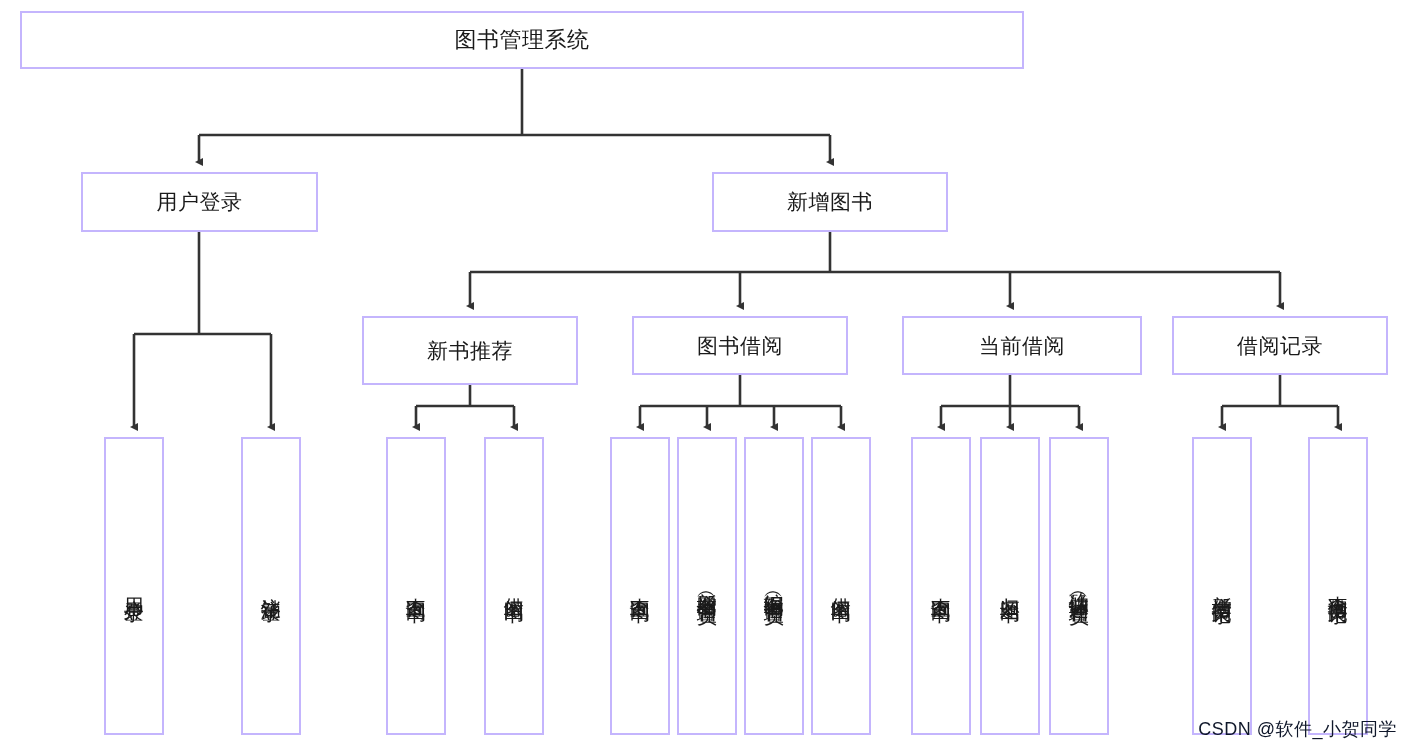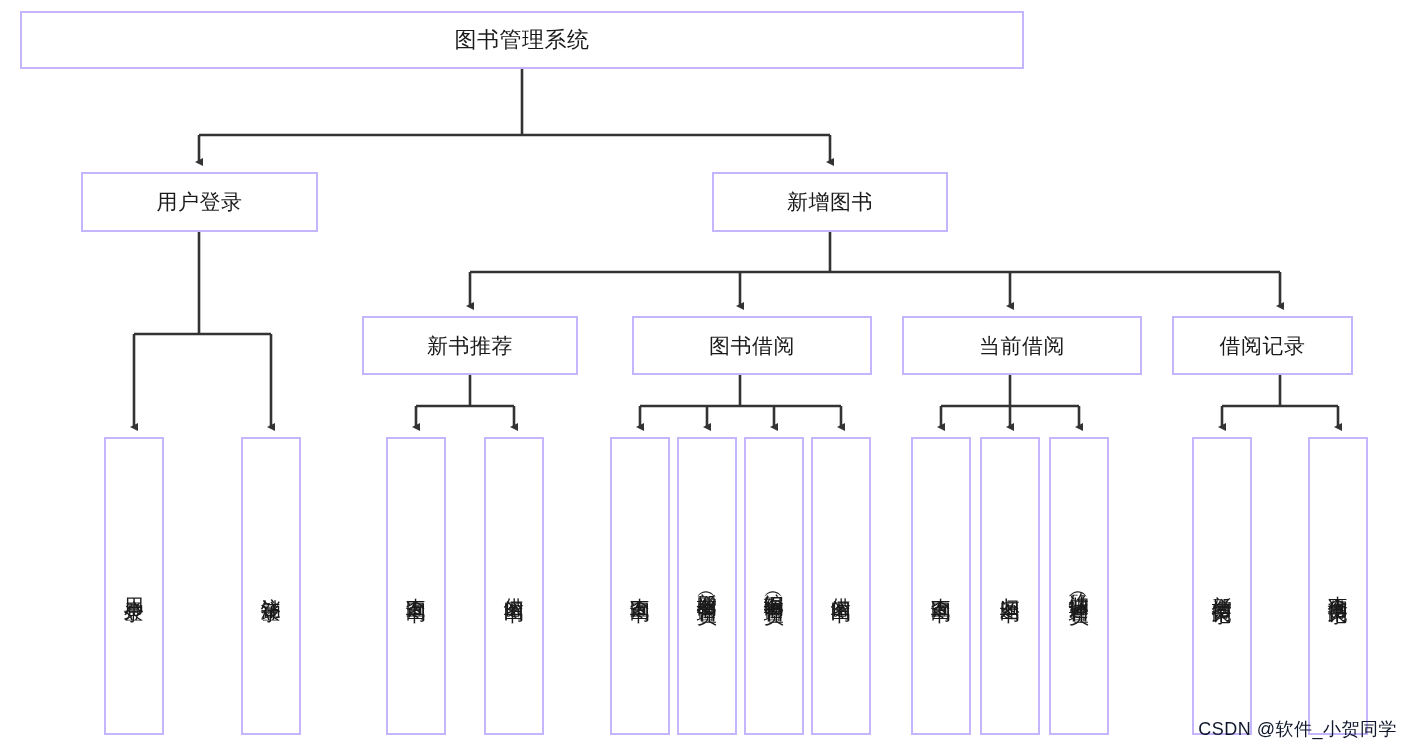--- a/index.html
+++ b/index.html
@@ -136,30 +136,30 @@
     <span class="label">图书管理系统</span>
   </div>
 
   <div class="node horizontal" style="left:81px; top:172px; width:237px; height:60px;">
     <span class="label">用户登录</span>
   </div>
   <div class="node horizontal" style="left:712px; top:172px; width:236px; height:60px;">
     <span class="label">新增图书</span>
   </div>
 
-  <div class="node horizontal" style="left:362px; top:316px; width:216px; height:59px;">
+  <div class="node horizontal" style="left:362px; top:316px; width:216px; height:69px;">
     <span class="label">新书推荐</span>
   </div>
-  <div class="node horizontal" style="left:632px; top:316px; width:240px; height:59px;">
+  <div class="node horizontal" style="left:632px; top:316px; width:216px; height:59px;">
     <span class="label">图书借阅</span>
   </div>
   <div class="node horizontal" style="left:902px; top:316px; width:240px; height:59px;">
     <span class="label">当前借阅</span>
   </div>
-  <div class="node horizontal" style="left:1172px; top:316px; width:181px; height:59px;">
+  <div class="node horizontal" style="left:1172px; top:316px; width:216px; height:59px;">
     <span class="label">借阅记录</span>
   </div>
 
   <div class="node vertical" style="left:104px; top:437px; width:60px; height:298px;">
     <span class="label">用户登录</span>
   </div>
   <div class="node vertical" style="left:241px; top:437px; width:60px; height:298px;">
     <span class="label">注销登录</span>
   </div>
 

